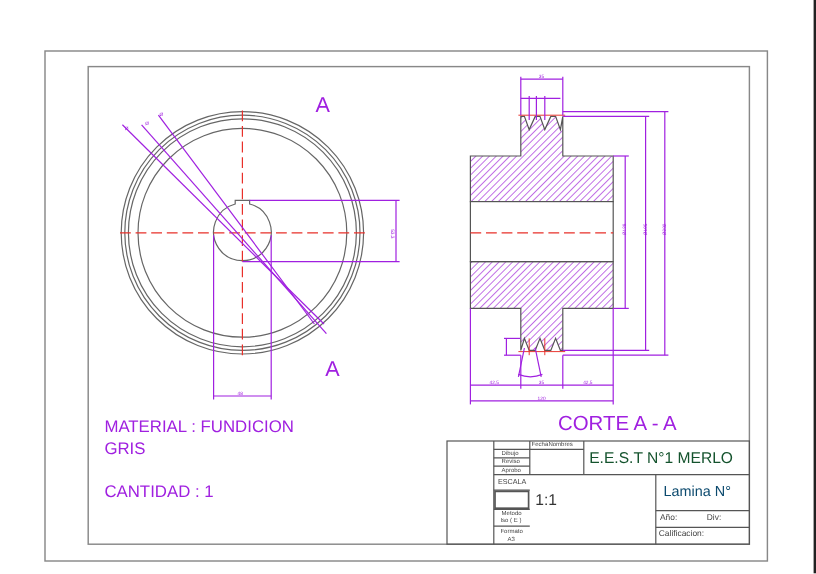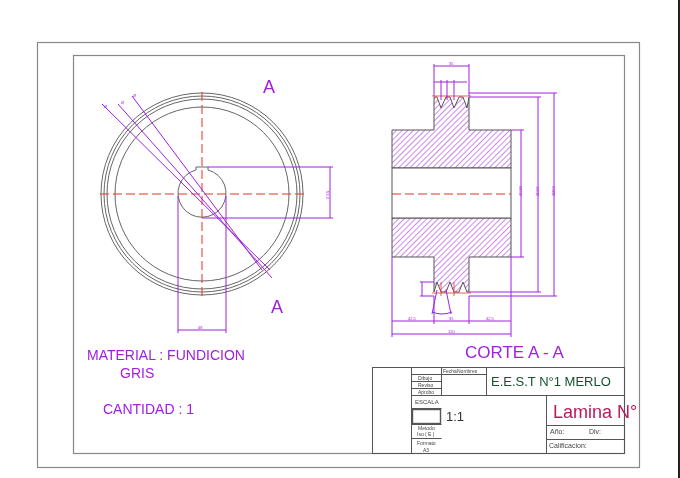--- a/index.html
+++ b/index.html
@@ -131,35 +131,35 @@
     </g>
   </svg>
 
   
   <div class="txt view-label" style="left:263px;top:77px;">A</div>
   <div class="txt view-label" style="left:271px;top:297px;">A</div>
   <div class="txt note" style="left:87px;top:347px;">MATERIAL : FUNDICION</div>
 
   
   <div class="txt corte" style="left:465px;top:343px;">CORTE A - A</div>
-  <div class="txt note" style="left:87px;top:365px;margin-left:33px;">GRIS</div>
-  <div class="txt note" style="left:87px;top:401px;margin-left:16px;">CANTIDAD : 1</div>
+  <div class="txt note" style="left:87px;top:365px;">GRIS</div>
+  <div class="txt note" style="left:87px;top:401px;">CANTIDAD : 1</div>
 
   
   <div class="tb" style="left:443px;top:368px;font-size:5px;">Fecha</div>
   <div class="tb" style="left:457px;top:368px;font-size:5px;">Nombres</div>
   <div class="tb" style="left:418px;top:375px;font-size:5px;">Dibujo</div>
   <div class="tb" style="left:418px;top:382px;font-size:5px;">Reviso</div>
   <div class="tb" style="left:418px;top:389px;font-size:5px;">Aprobo</div>
   <div class="tb" style="left:415px;top:399px;font-size:6px;">ESCALA</div>
   <div class="tb" style="left:417px;top:409px;font-size:13px;color:#333;margin-left:29px;">1:1</div>
   <div class="tb" style="left:418px;top:425px;font-size:5px;">Metodo</div>
   <div class="tb" style="left:417px;top:431px;font-size:5px;">Iso ( E )</div>
   <div class="tb" style="left:417px;top:440px;font-size:5px;">Formato</div>
   <div class="tb" style="left:423px;top:447px;font-size:5px;">A3</div>
   <div class="tb" style="left:491px;top:374px;font-size:13px;color:#14532d;">E.E.S.T N°1 MERLO</div>
-  <div class="tb" style="left:553px;top:402px;font-size:18px;color:#be185d;">Lamina N°</div>
+  <div class="tb" style="left:553px;top:402px;font-size:12px;color:#0c4a6e;">Lamina N°</div>
   <div class="tb" style="left:550px;top:428px;font-size:7px;">Año:</div>
   <div class="tb" style="left:589px;top:428px;font-size:7px;">Div:</div>
   <div class="tb" style="left:549px;top:442px;font-size:7px;">Calificacion:</div>
 
   <div class="right-edge"></div>
 </div>
 
 </body></html>

